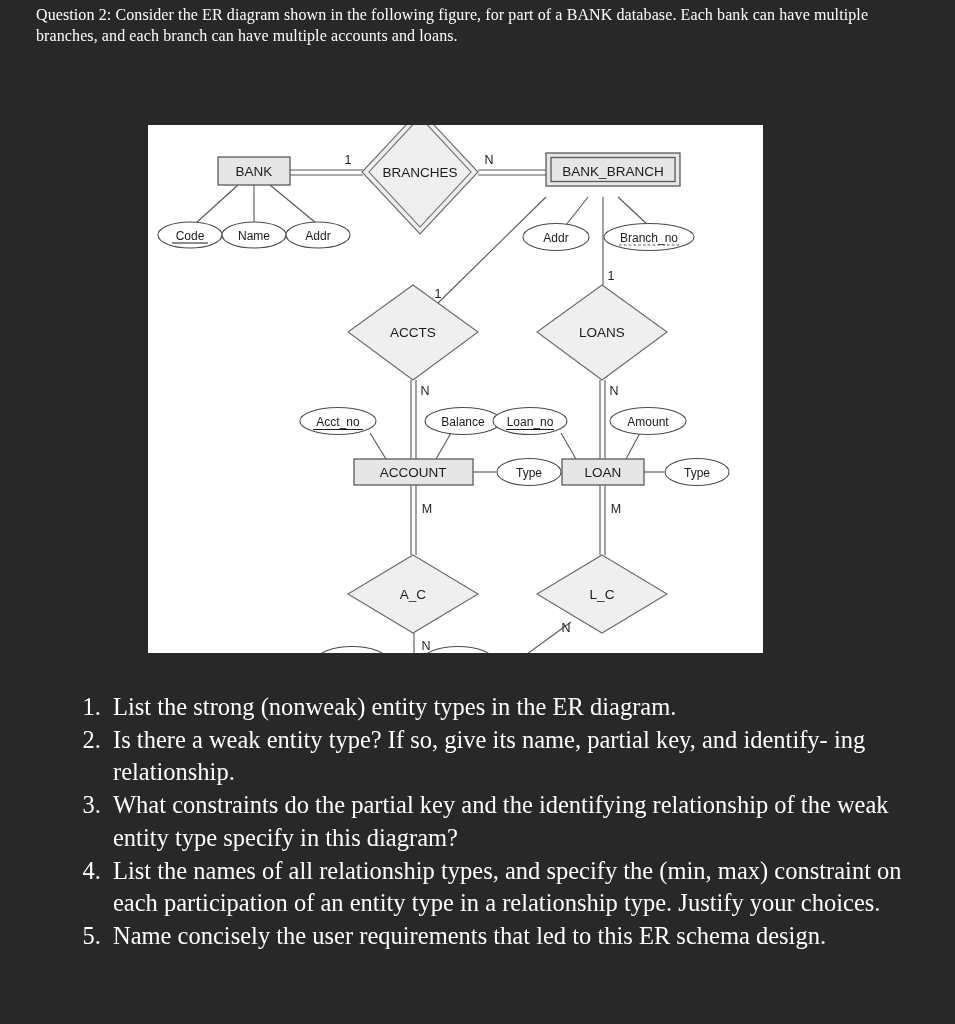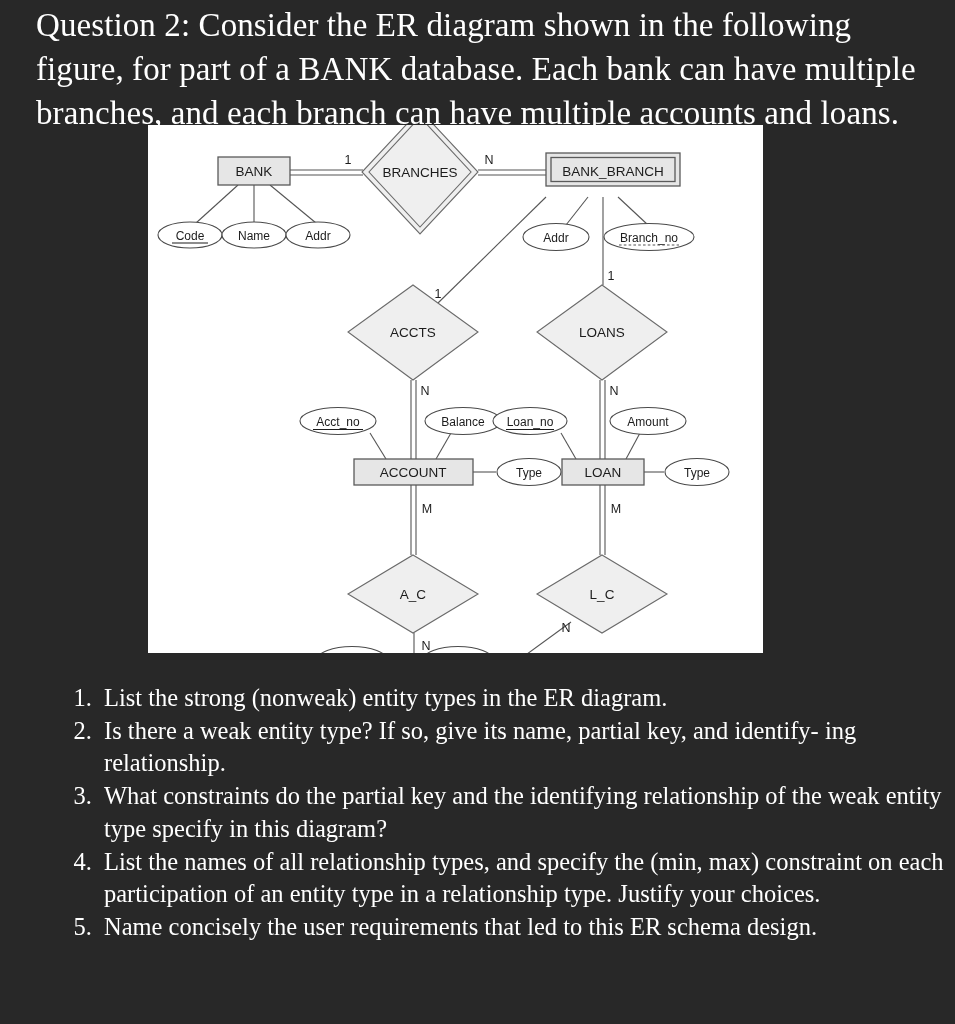--- a/index.html
+++ b/index.html
@@ -20,21 +20,21 @@
     height: 1024px;
     background: #282828;
   }
   
   #prompt {
     position: absolute;
     left: 36px;
     top: 4px;
     width: 880px;
     font-family: "Liberation Serif", serif;
-    font-size: 33px;
+    font-size: 16px;
     line-height: 1.33;
     color: #ffffff;
     letter-spacing: 0.1px;
   }
   
   #figure {
     position: absolute;
     left: 148px;
     top: 125px;
     width: 615px;
@@ -89,21 +89,21 @@
     position: absolute;
     left: 64px;
     top: 682px;
     width: 880px;
     font-family: "Liberation Serif", serif;
     font-size: 24.5px;
     line-height: 1.335;
     color: #ffffff;
   }
   #qlist ol {
-    margin: 0;
+    margin: 9px;
     padding-left: 34px;
     list-style-position: outside;
     font-family: Liberation Serif, serif;
   }
   #qlist li {
     margin: 0 0 0 0;
     padding-left: 6px;
   }
 </style>
 </head>

